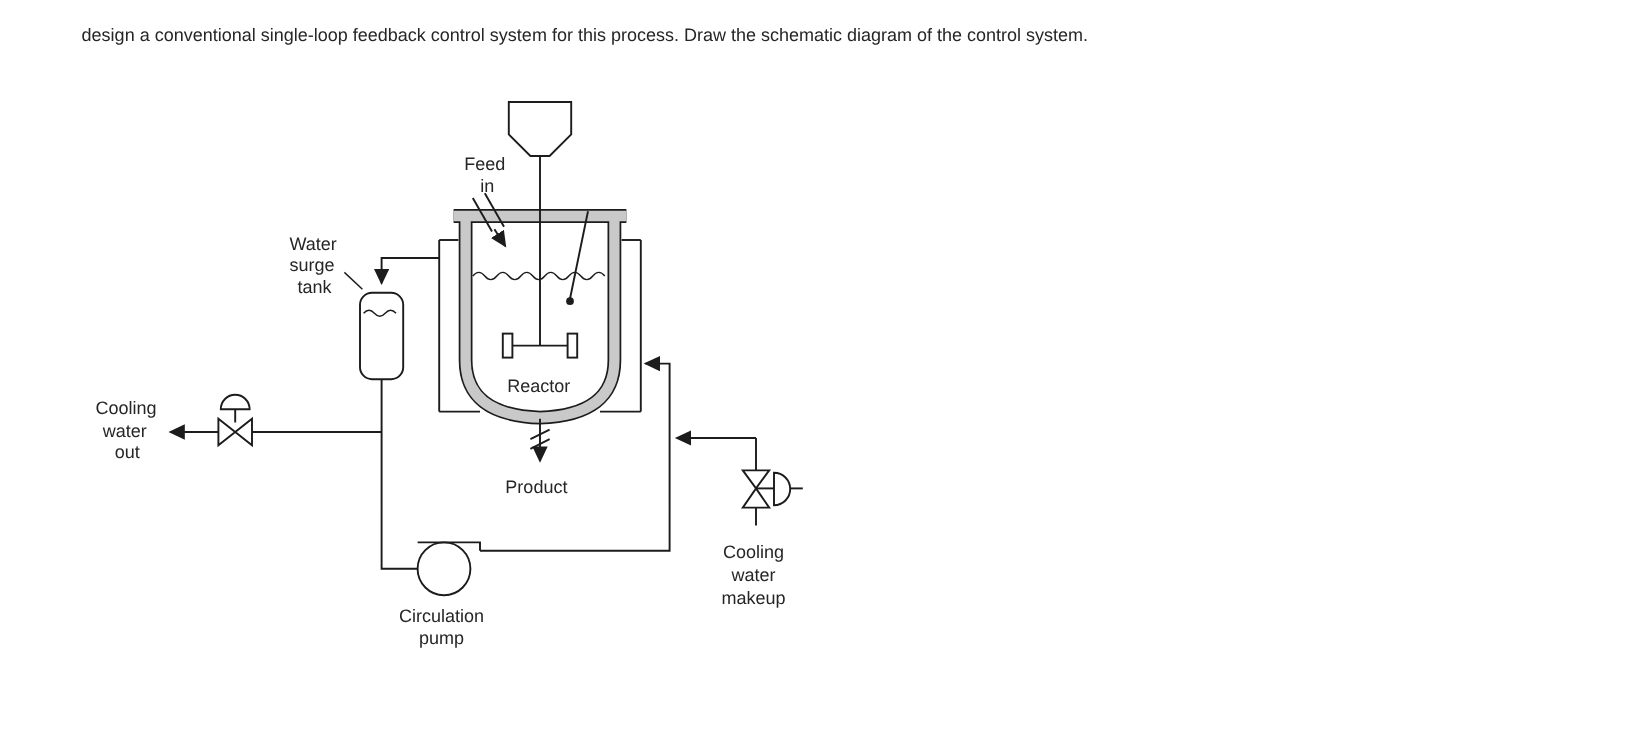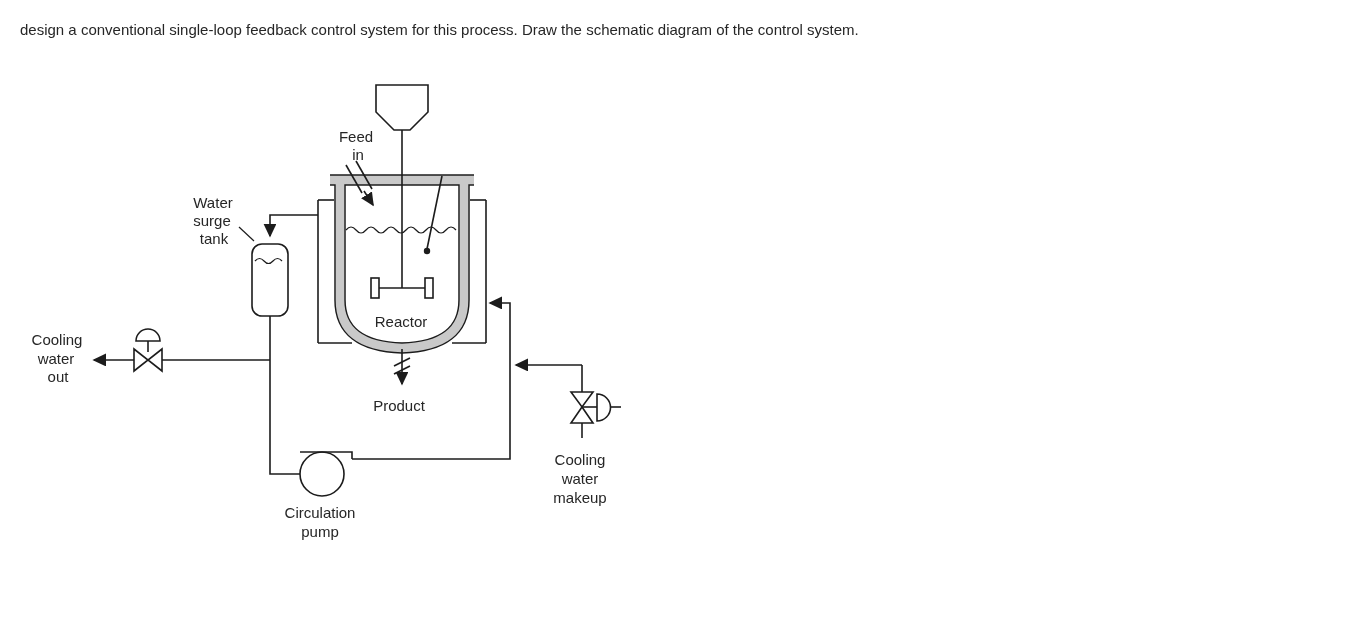--- a/index.html
+++ b/index.html
@@ -13,20 +13,21 @@
     margin: 0;
     background: var(--background);
     font-family: "Liberation Sans", sans-serif;
   }
   .page {
     position: relative;
     width: 1280px;
     height: 623px;
     background: var(--background);
     overflow: hidden;
+    margin-left: 48px;
   }
   .question {
     position: absolute;
     left: 20px;
     top: 20px;
     font-size: 15px;
     line-height: 1.3;
     color: var(--text);
     white-space: nowrap;
   }

